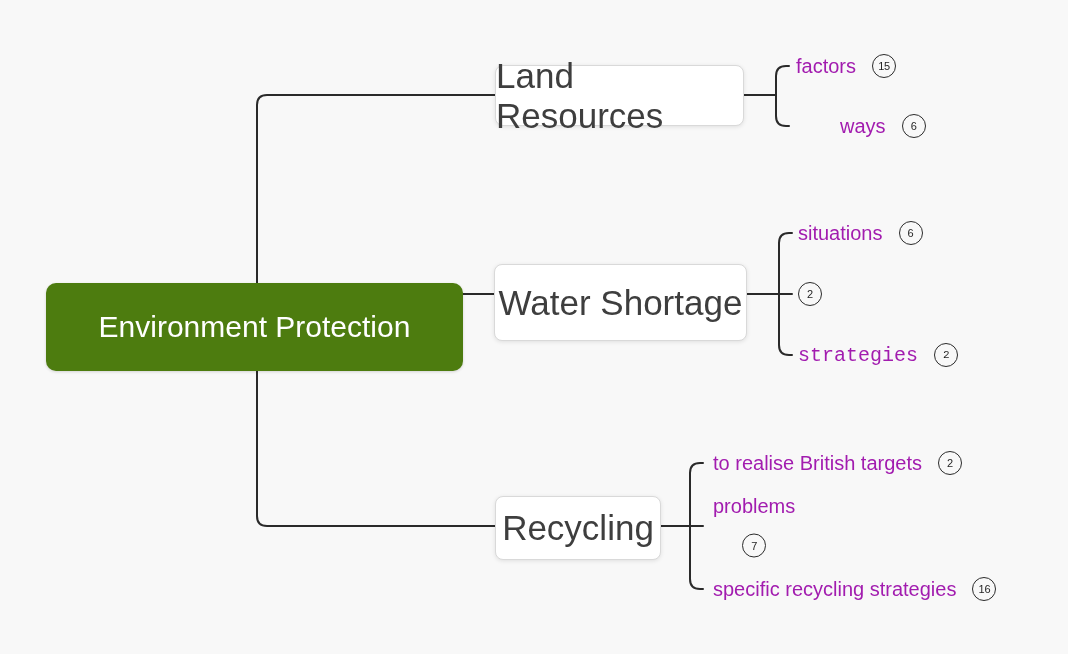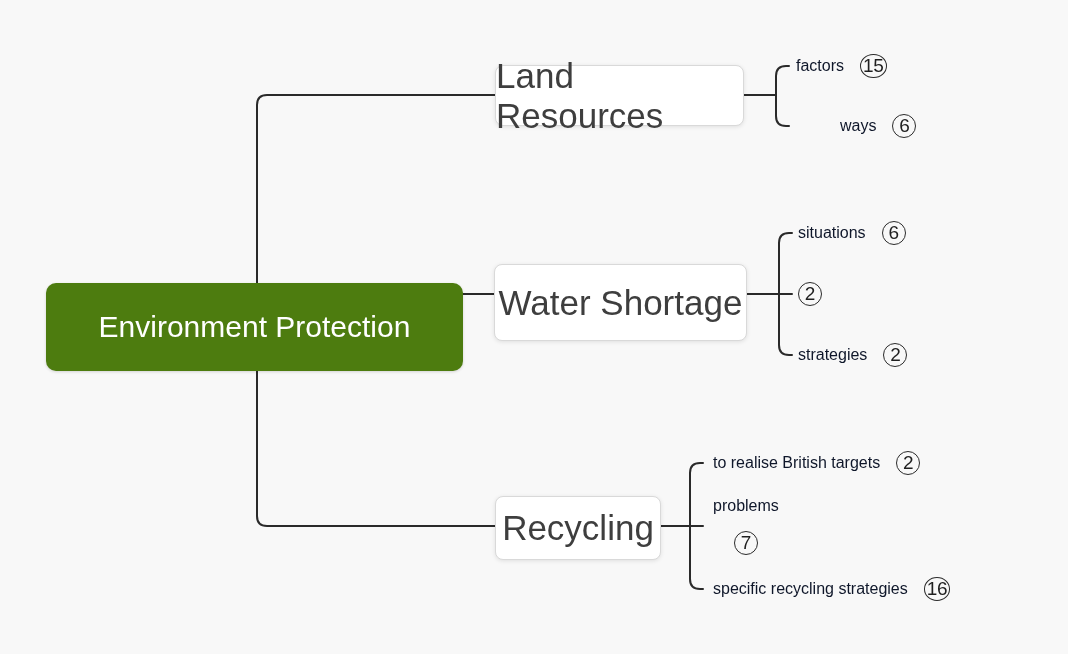--- a/index.html
+++ b/index.html
@@ -43,40 +43,40 @@
   .branch-land{left:495px;top:65px;width:249px;height:61px;}
   .branch-water{left:494px;top:264px;width:253px;height:77px;}
   .branch-recycling{left:495px;top:496px;width:166px;height:64px;}
   .leaf{
     position:absolute;z-index:1;
     display:flex;align-items:center;gap:16px;
     transform:translateY(-50%);
     white-space:nowrap;
   }
   .leaf-label{
-    color:#0f172a;
-    font-size:16px;
+    color:#a21caf;
+    font-size:20px;
   }
   .count-badge{
     box-sizing:border-box;
     min-width:24px;height:24px;
     border:1.5px solid #2b2b2b;
     border-radius:50%;
     display:flex;align-items:center;justify-content:center;
-    font-size:19px;
+    font-size:11px;
     color:#1f1f1f;
     letter-spacing:-0.3px;
     padding:0 2px;
     background:transparent;
   }
   .leaf-land-0{left:796px;top:66px;}
   .leaf-land-1{left:796px;top:126px;margin-left:44px;}
   .leaf-water-0{left:798px;top:233px;}
   .leaf-water-1{left:798px;top:294px;}
-  .leaf-water-2{left:798px;top:355px;}
+  .leaf-water-2{left:798px;top:355px;font-family:Liberation Mono, monospace;}
   .leaf-rec-0{left:713px;top:463px;}
   .leaf-rec-1{left:713px;top:526px;flex-direction:column;}
   .leaf-rec-2{left:713px;top:589px;}
 </style>
 </head>
 <body>
 
 <div class="canvas">
 
   <svg class="connectors" width="1068" height="654" viewBox="0 0 1068 654">

